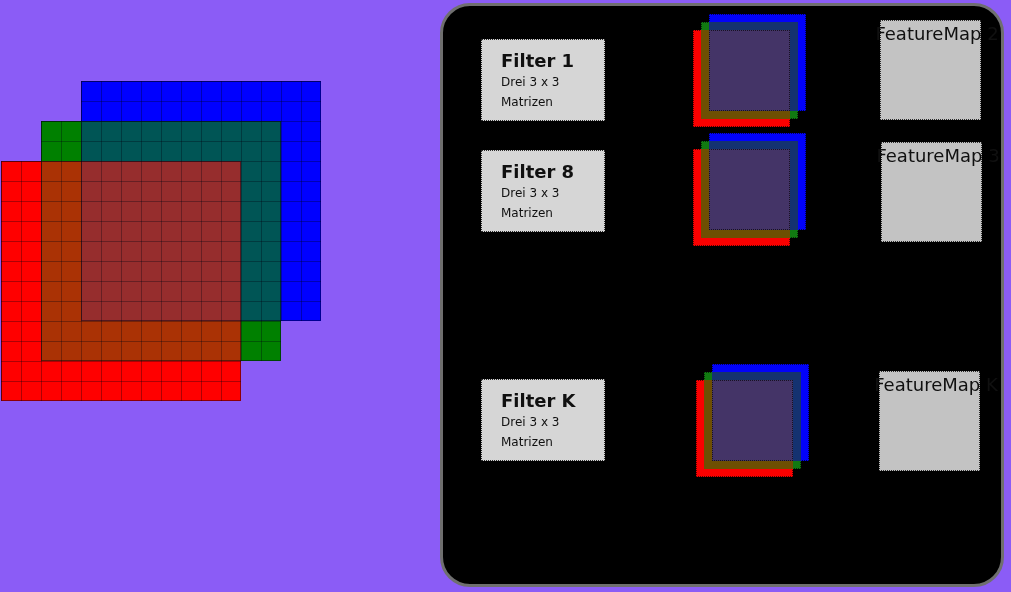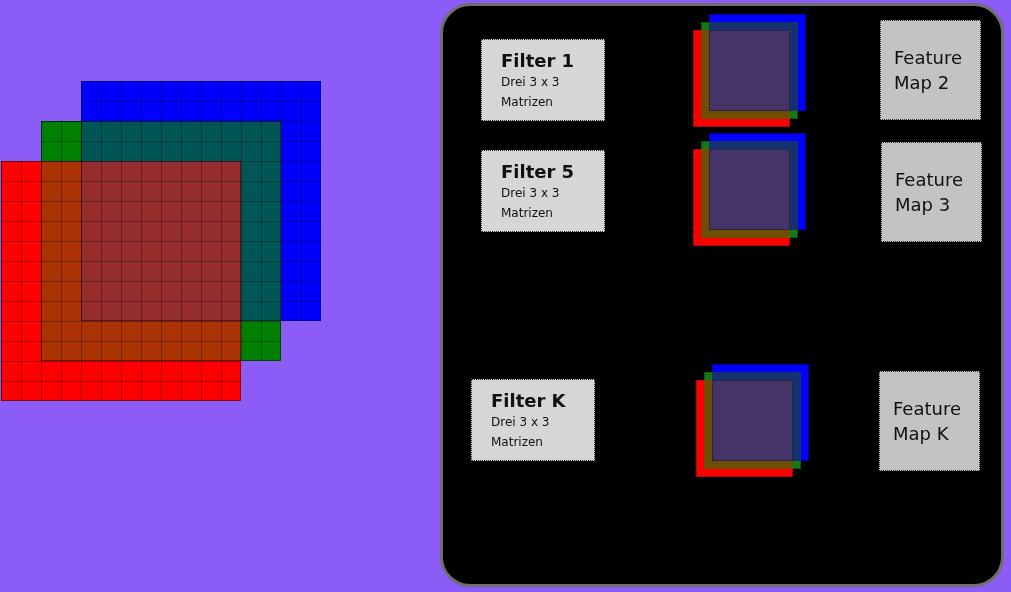--- a/index.html
+++ b/index.html
@@ -19,21 +19,21 @@
     width:124px;height:82px;box-sizing:border-box;
     background:#d6d6d6;border:1px dotted #2b2b2b;
     color:#101010;padding:9px 4px 0 19px;
   }
   .fb-title{font-size:18px;font-weight:bold;line-height:23px;white-space:nowrap;}
   .fb-sub{font-size:12px;line-height:20px;white-space:nowrap;}
   .feature-box{
     width:101px;height:100px;box-sizing:border-box;
     background:#c3c3c3;border:1px dotted #2b2b2b;
     color:#101010;font-size:18px;line-height:25px;
-    display:flex;flex-direction:column;justify-content:center;
+    display:flex;justify-content:center;
     padding-left:13px;
   }
   .feature-box div{white-space:nowrap;}
   
   .glyph{width:113px;height:113px;}
   .glyph .layer{position:absolute;box-sizing:border-box;}
   .glyph .layer.bordered{border:1px dotted rgba(0,0,0,0.65);}
   
   #input-grids{left:0;top:0;width:440px;height:440px;}
   #input-grids .region{position:absolute;}
@@ -75,38 +75,38 @@
       <div class="layer bordered" style="left: 0px; top: 16px; width: 97px; height: 97px; background: rgb(250, 0, 0);"></div>
       <div class="layer" style="left: 8px; top: 16px; width: 89px; height: 89px; background: rgb(110, 79, 2);"></div>
       <div class="layer bordered" style="left: 16px; top: 16px; width: 81px; height: 81px; background: rgb(68, 52, 103);"></div>
     </div>
   <div class="feature-box abs" style="left:880px;top:20px">
     <div>Feature</div>
     <div>Map 2</div>
   </div>
 
   <div class="filter-box abs" style="left:481px;top:150px">
-    <div class="fb-title">Filter 5</div>
+    <div class="fb-title">Filter 8</div>
     <div class="fb-sub">Drei 3 x 3</div>
     <div class="fb-sub">Matrizen</div>
   </div>
   <div class="glyph abs" style="left:693px;top:133px">
       <div class="layer bordered" style="left: 8px; top: 8px; width: 97px; height: 97px; background: rgb(17, 122, 17);"></div>
       <div class="layer bordered" style="left: 16px; top: 0px; width: 97px; height: 97px; background: rgb(2, 2, 250);"></div>
       <div class="layer" style="left: 16px; top: 8px; width: 89px; height: 89px; background: rgb(20, 50, 112);"></div>
       <div class="layer bordered" style="left: 0px; top: 16px; width: 97px; height: 97px; background: rgb(250, 0, 0);"></div>
       <div class="layer" style="left: 8px; top: 16px; width: 89px; height: 89px; background: rgb(110, 79, 2);"></div>
       <div class="layer bordered" style="left: 16px; top: 16px; width: 81px; height: 81px; background: rgb(68, 52, 103);"></div>
     </div>
   <div class="feature-box abs" style="left:881px;top:142px">
     <div>Feature</div>
     <div>Map 3</div>
   </div>
 
-  <div class="filter-box abs" style="left:471px;top:379px">
+  <div class="filter-box abs" style="left:481px;top:379px">
     <div class="fb-title">Filter K</div>
     <div class="fb-sub">Drei 3 x 3</div>
     <div class="fb-sub">Matrizen</div>
   </div>
   <div class="glyph abs" style="left:696px;top:364px">
       <div class="layer bordered" style="left: 8px; top: 8px; width: 97px; height: 97px; background: rgb(17, 122, 17);"></div>
       <div class="layer bordered" style="left: 16px; top: 0px; width: 97px; height: 97px; background: rgb(2, 2, 250);"></div>
       <div class="layer" style="left: 16px; top: 8px; width: 89px; height: 89px; background: rgb(20, 50, 112);"></div>
       <div class="layer bordered" style="left: 0px; top: 16px; width: 97px; height: 97px; background: rgb(250, 0, 0);"></div>
       <div class="layer" style="left: 8px; top: 16px; width: 89px; height: 89px; background: rgb(110, 79, 2);"></div>

